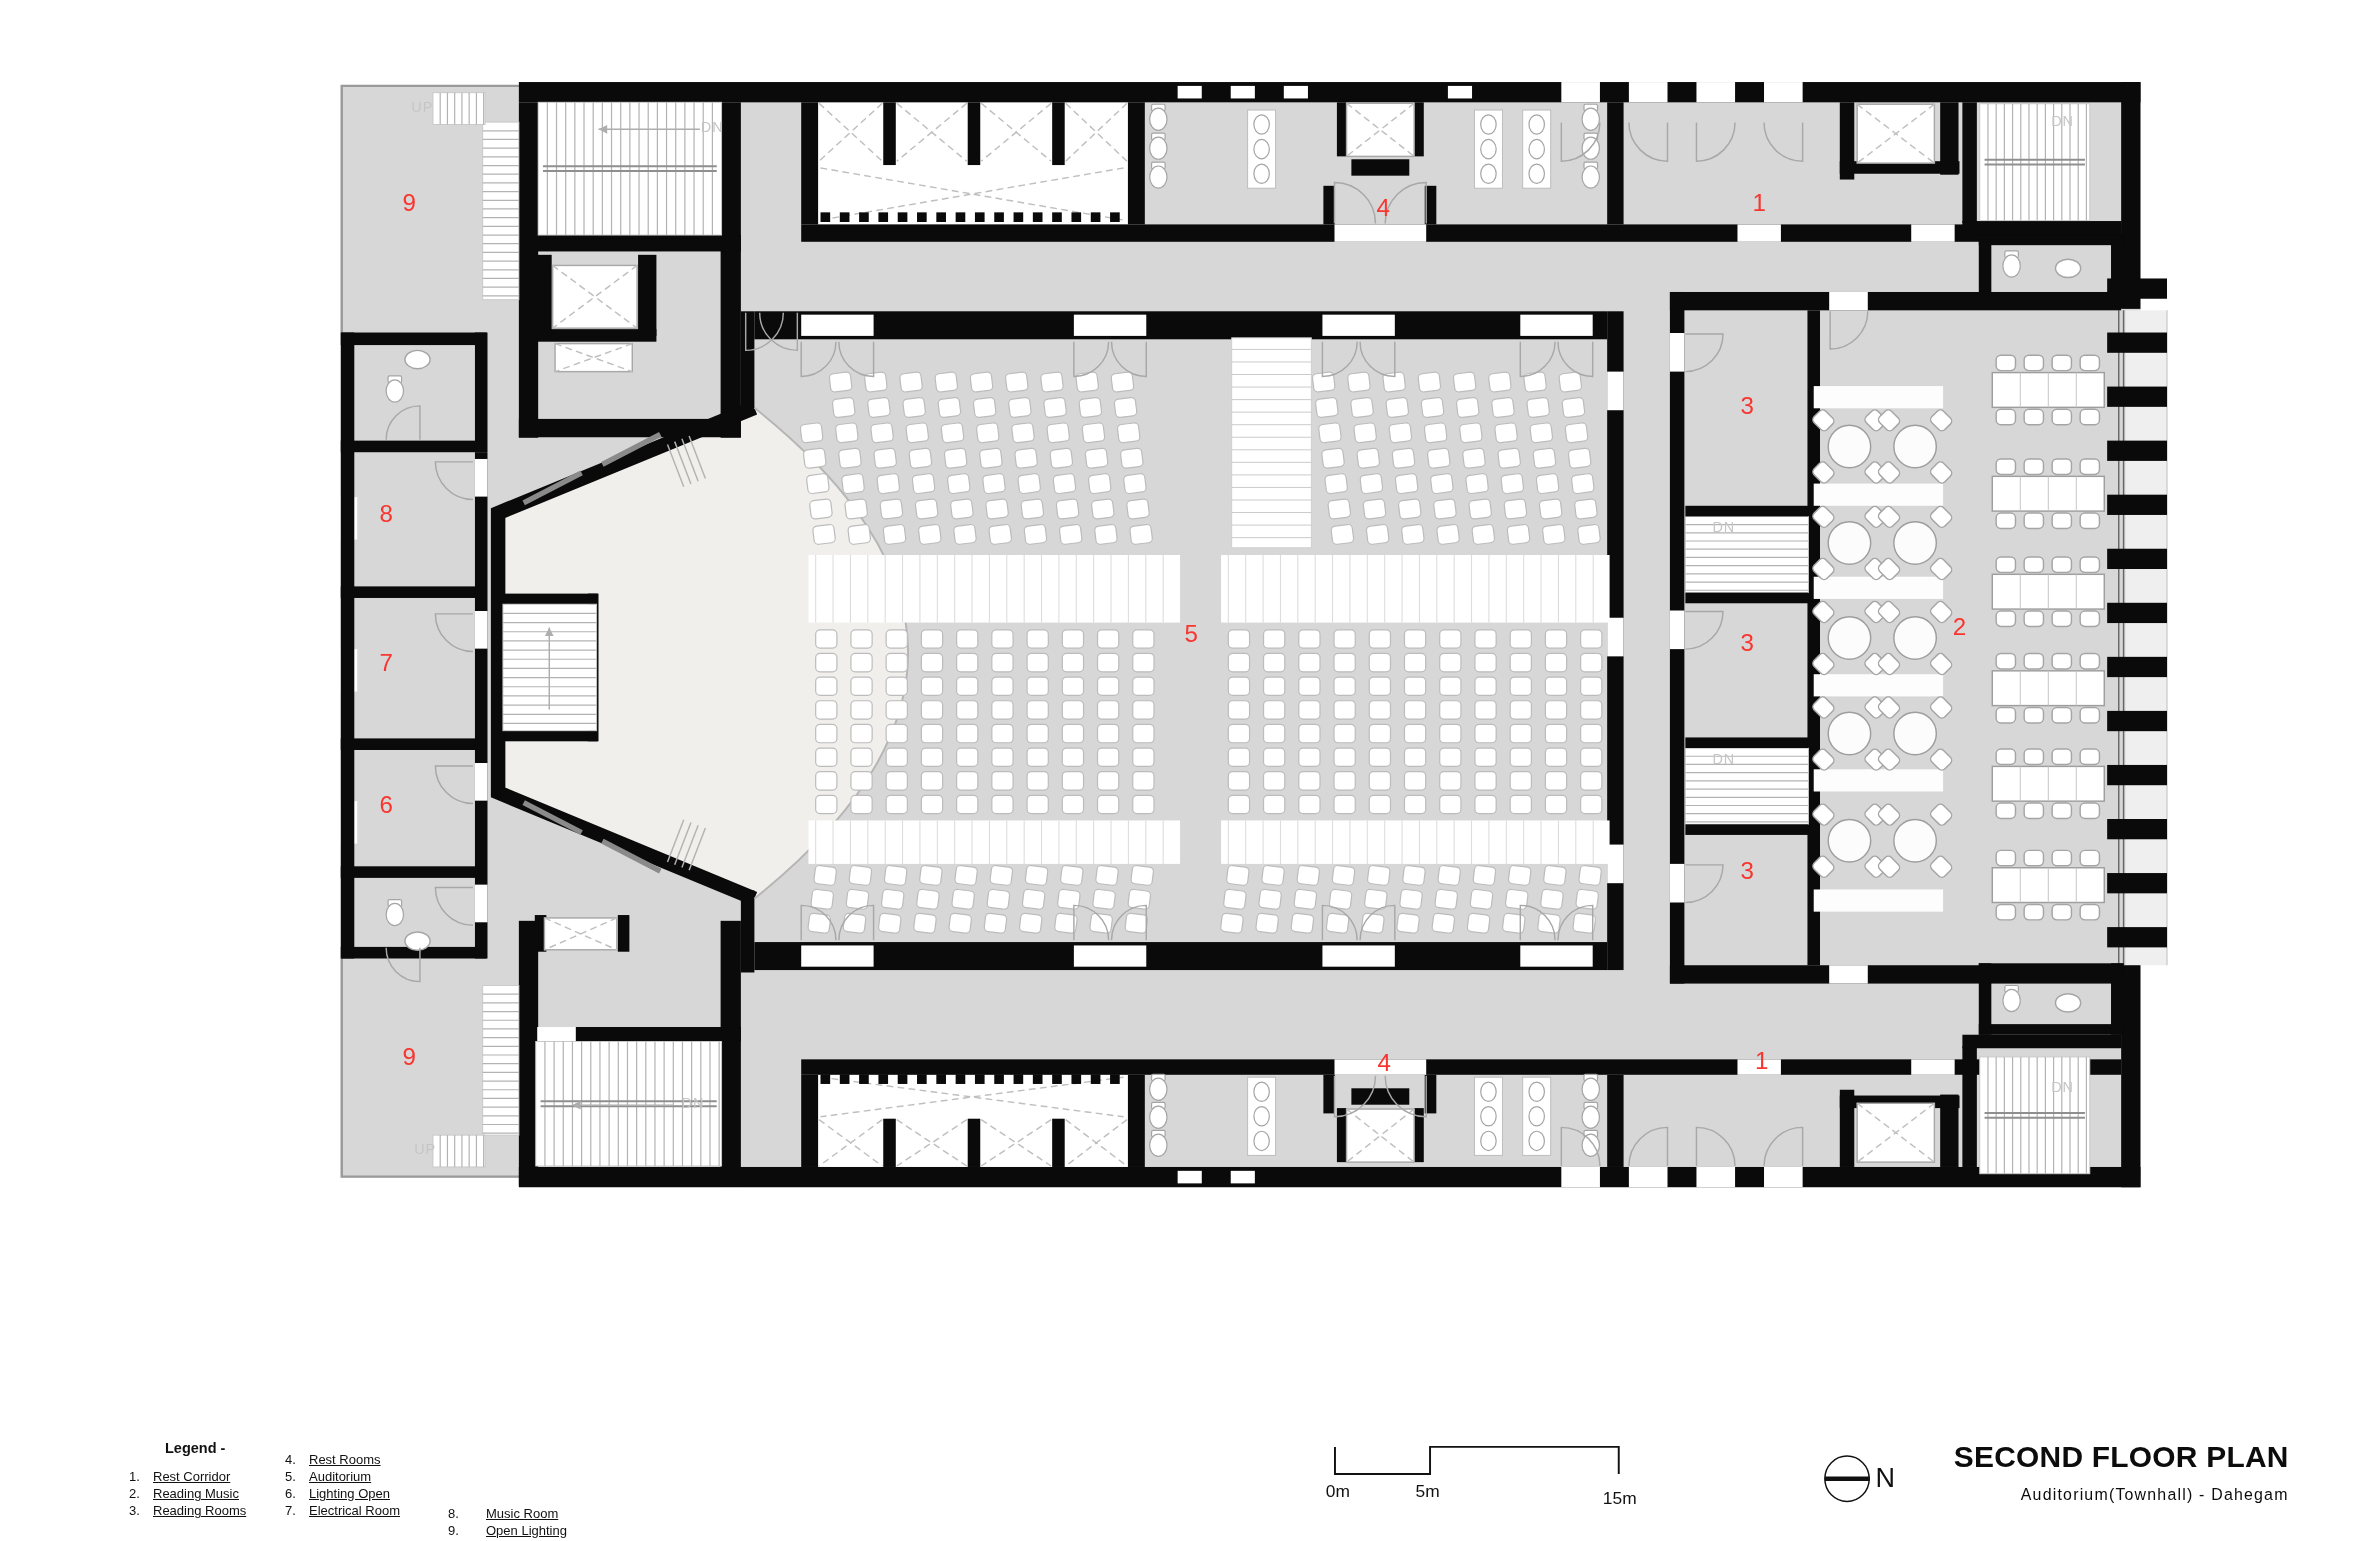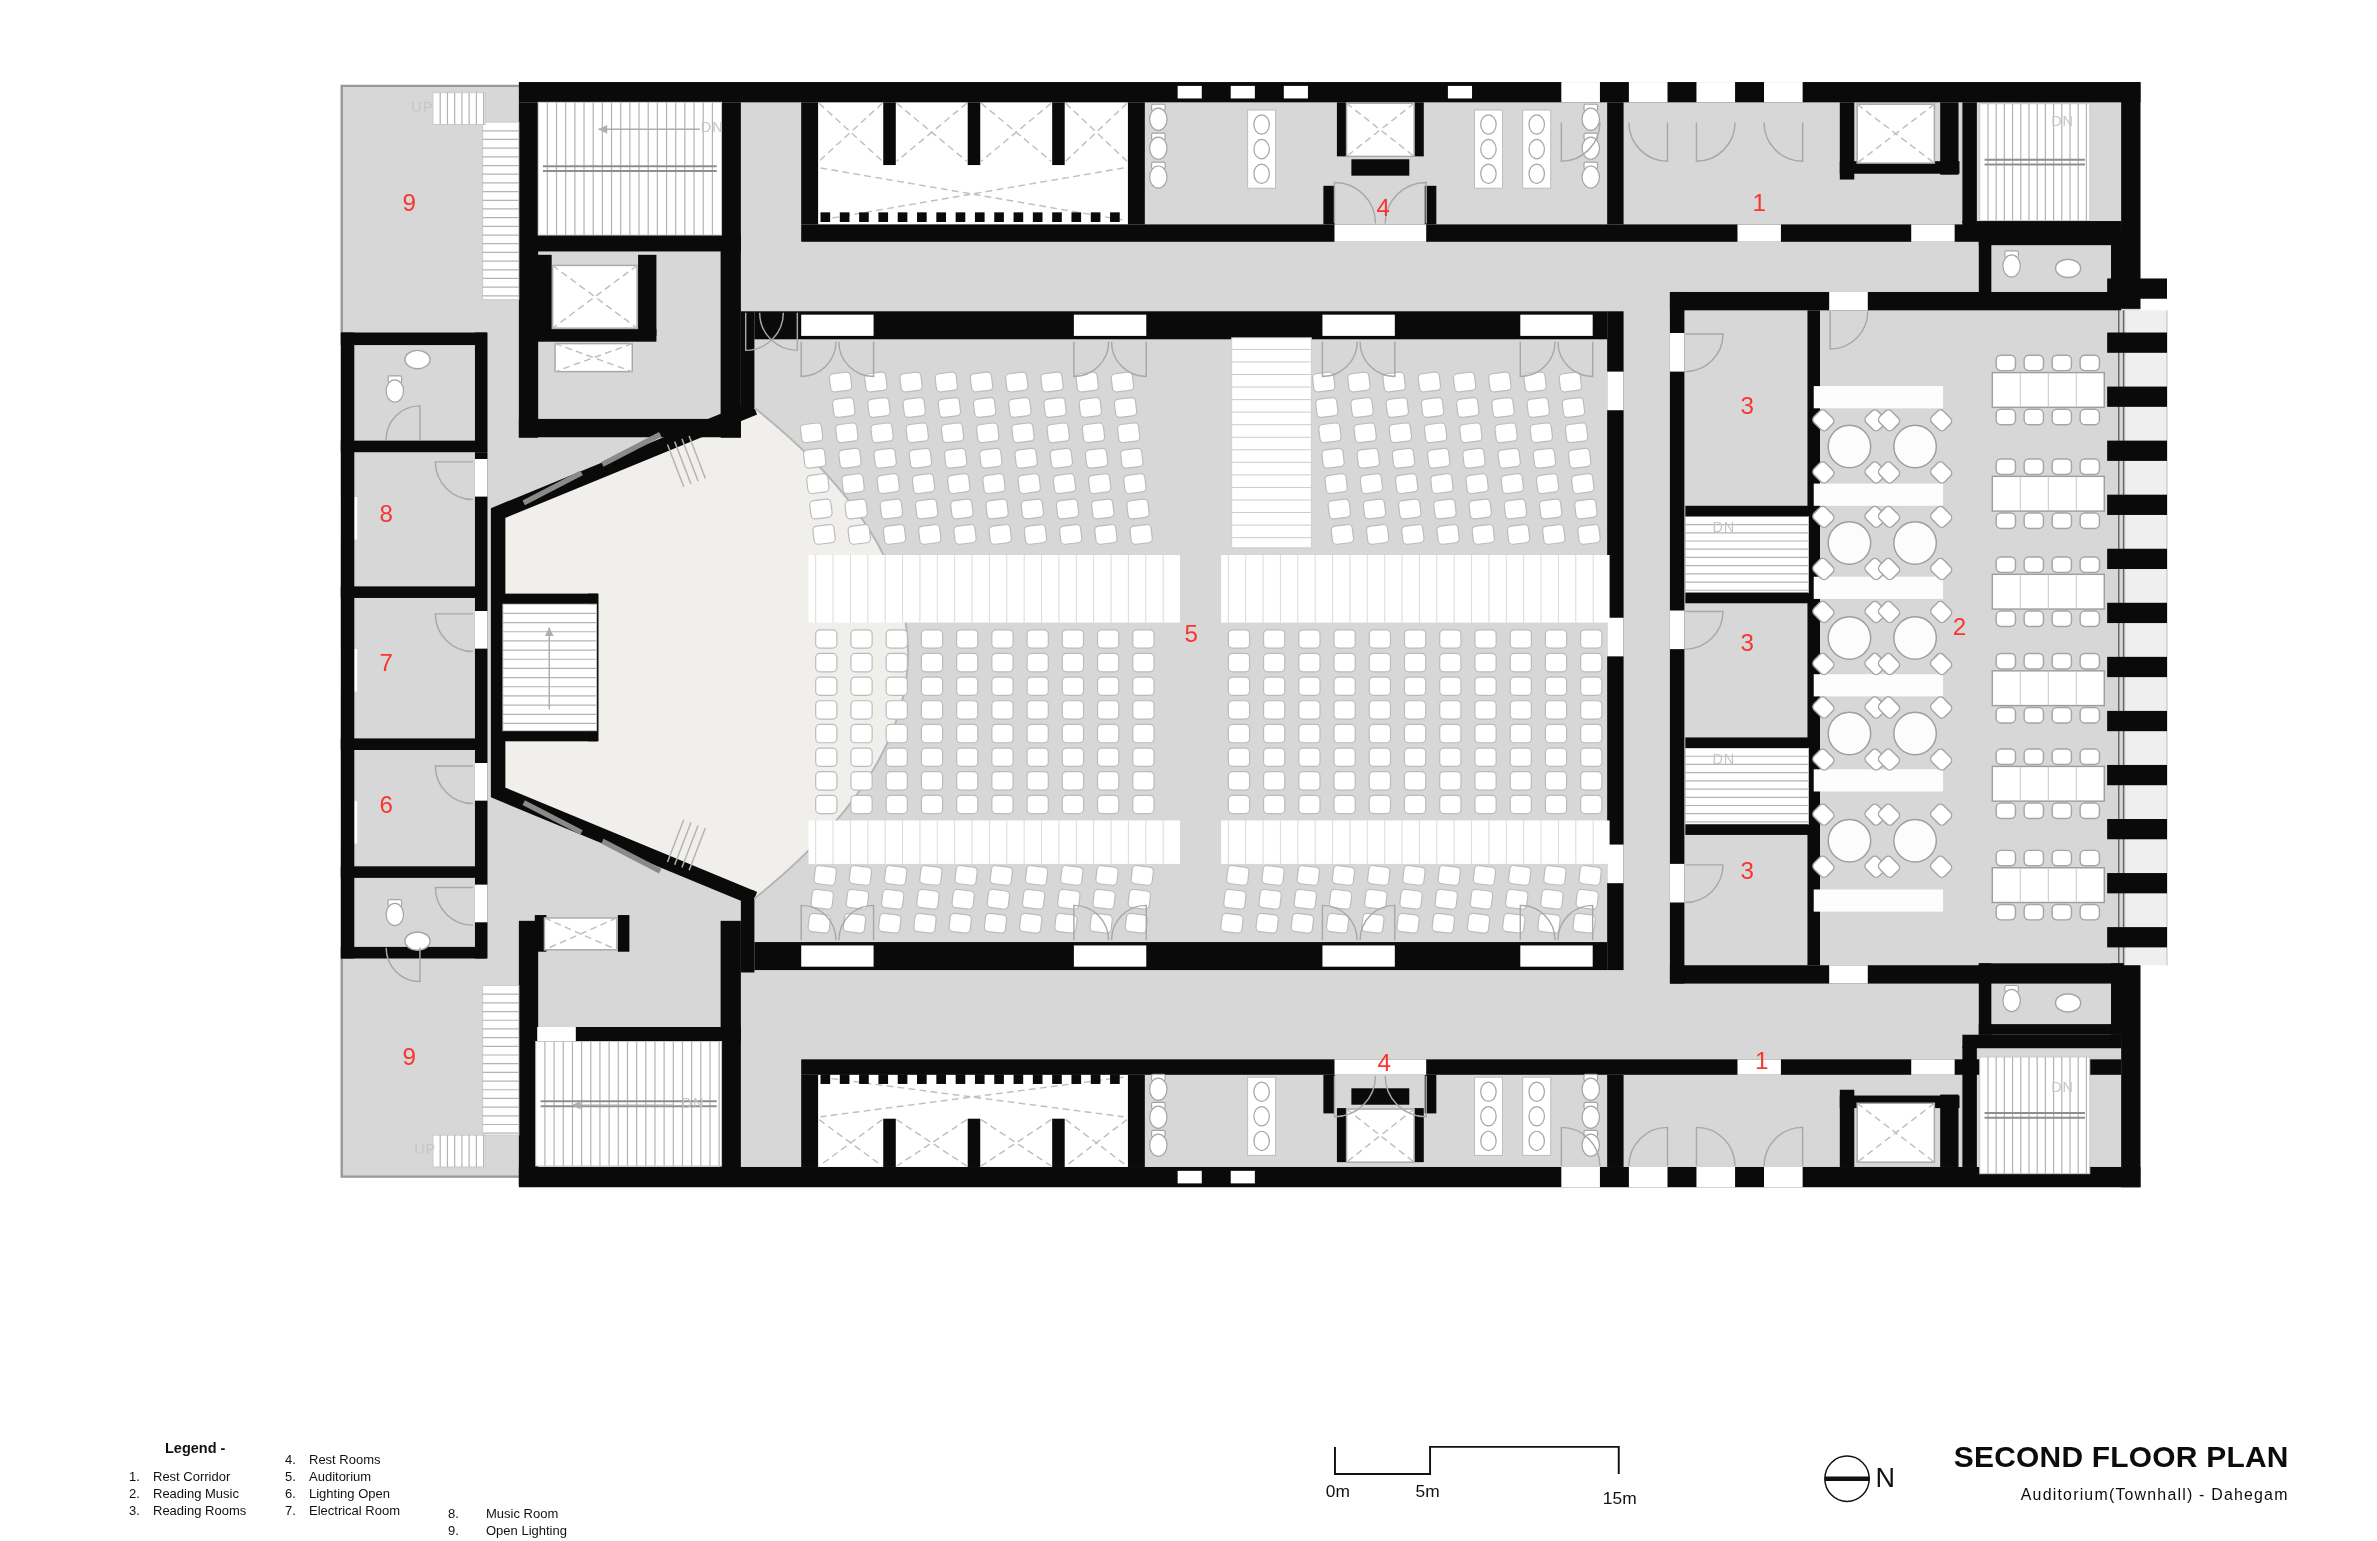--- a/index.html
+++ b/index.html
@@ -6,21 +6,21 @@
   body{width:2377px;height:1541px;font-family:"Liberation Sans",sans-serif;}
   #app{position:relative;width:2377px;height:1541px;background:#ffffff;overflow:hidden;}
   #plan-svg{position:absolute;inset:0;width:2377px;height:1541px;}
   .floor{fill:#d7d7d7;}
   .wall{fill:#0a0a0a;}
   .gap{fill:#ffffff;}
   .thin{stroke:#9a9a9a;stroke-width:5;fill:none;}
   svg text{font-family:"Liberation Sans",sans-serif;}
   .legend{position:absolute;color:#111;}
   .lg-head{font-size:14.5px;font-weight:bold;margin-left:36px;}
-  .lg-col{position:absolute;white-space:nowrap;}
+  .lg-col{position:absolute;white-space:nowrap;text-decoration:underline;}
   .lg-item{height:17px;line-height:17px;font-size:13px;}
   .lg-num{display:inline-block;width:24px;}
   .lg-col3 .lg-num{width:38px;}
 </style>
 </head>
 <body>
 
 <div id="app">
   <svg id="plan-svg" viewBox="0 0 4925 3193">
 

